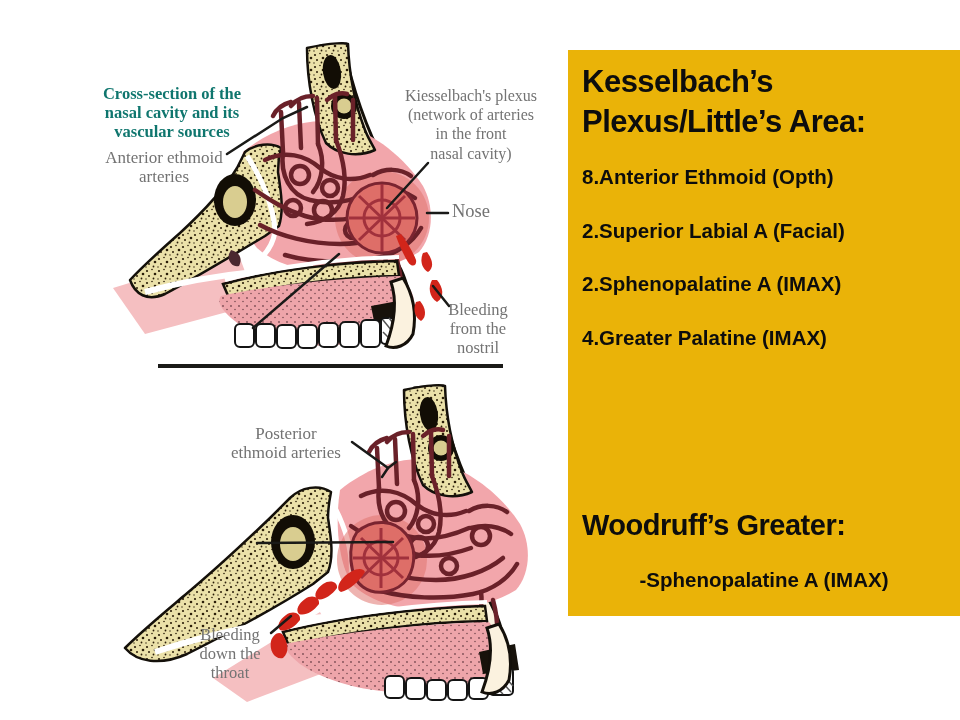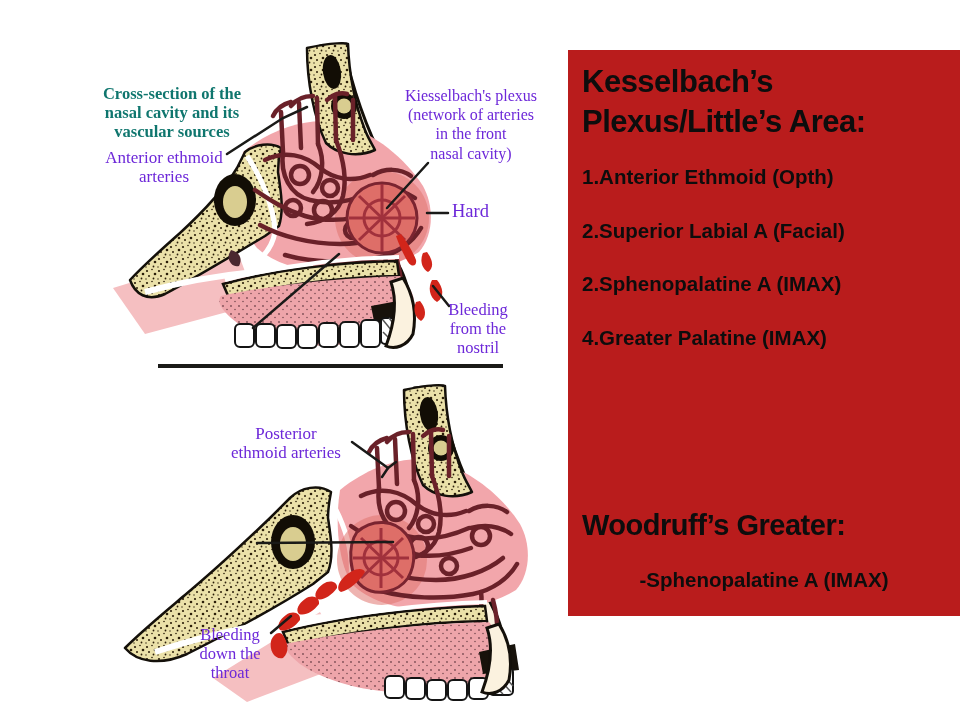--- a/index.html
+++ b/index.html
@@ -3,38 +3,38 @@
 <meta charset="utf-8">
 <style>
   html,body{margin:0;padding:0;}
   body{background:#ffffff;font-family:"Liberation Sans",sans-serif;}
   #slide{position:relative;width:960px;height:720px;background:#ffffff;overflow:hidden;}
 
   
   .dlabel{
     position:absolute;
     font-family:"Liberation Serif",serif;
-    color:#6d28d9;
+    color:#737373;
     text-align:center;
     white-space:pre-line;
     line-height:1.14;
     font-size:16.5px;
   }
   .dlabel.bold{font-weight:700;color:#0f766e;margin-top:30px;}
   .nowrap{white-space:pre;}
 
   .figure{position:absolute;left:85px;top:40px;width:480px;height:330px;}
   .figure.bottom{top:380px;}
 
   #divider{position:absolute;left:158px;top:364px;width:345px;height:4px;background:#1a1a18;}
 
   
   #infobox{
     position:absolute;left:568px;top:50px;width:392px;height:566px;
-    background:#b91c1c;
+    background:#eab308;
     box-sizing:border-box;
     padding:12px 14px;
     color:#0d0d0d;
   }
   #infobox .title{
     font-weight:700;font-size:31px;line-height:1.28;letter-spacing:-0.5px;
     white-space:pre-line;
   }
   #infobox .item{font-weight:700;font-size:20.5px;line-height:1.15;margin-top:30px;}
   #infobox .item.first{margin-top:24px;}
@@ -174,21 +174,21 @@
 
   <div class="dlabel bold" style="left:92px;top:55px;width:160px;font-size:16.5px;">Cross-section of the
 nasal cavity and its
 vascular sources</div>
   <div class="dlabel" style="left:98px;top:148px;width:132px;font-size:17px;">Anterior ethmoid
 arteries</div>
   <div class="dlabel" style="left:393px;top:86px;width:156px;font-size:16px;line-height:1.2;">Kiesselbach's plexus
 (network of arteries
 in the front
 nasal cavity)</div>
-  <div class="dlabel" style="left:452px;top:201px;font-size:18.5px;">Hard</div>
+  <div class="dlabel" style="left:452px;top:201px;font-size:18.5px;">Nose</div>
   <div class="dlabel" style="left:434px;top:301px;width:88px;font-size:16.5px;">Bleeding
 from the
 nostril</div>
 
   <div id="divider"></div>
 
   <svg class="figure bottom" viewBox="0 0 480 330">
     <defs>
       <pattern id="boneB" patternUnits="userSpaceOnUse" width="12" height="12">
         <rect width="12" height="12" fill="#ebe1a9"></rect>
@@ -312,21 +312,21 @@
 
   <div class="dlabel" style="left:225px;top:424px;width:122px;font-size:17px;">Posterior
 ethmoid arteries</div>
   <div class="dlabel" style="left:184px;top:626px;width:92px;font-size:16.5px;">Bleeding
 down the
 throat</div>
 
   <div id="infobox">
     <div class="title">Kesselbach’s
 Plexus/Little’s Area:</div>
-    <div class="item first">1.Anterior Ethmoid (Opth)</div>
+    <div class="item first">8.Anterior Ethmoid (Opth)</div>
     <div class="item">2.Superior Labial A (Facial)</div>
     <div class="item">2.Sphenopalatine A (IMAX)</div>
     <div class="item">4.Greater Palatine (IMAX)</div>
     <div class="subtitle">Woodruff’s Greater:</div>
     <div class="subitem">-Sphenopalatine A (IMAX)</div>
   </div>
 
 </div>
 
 </body></html>

